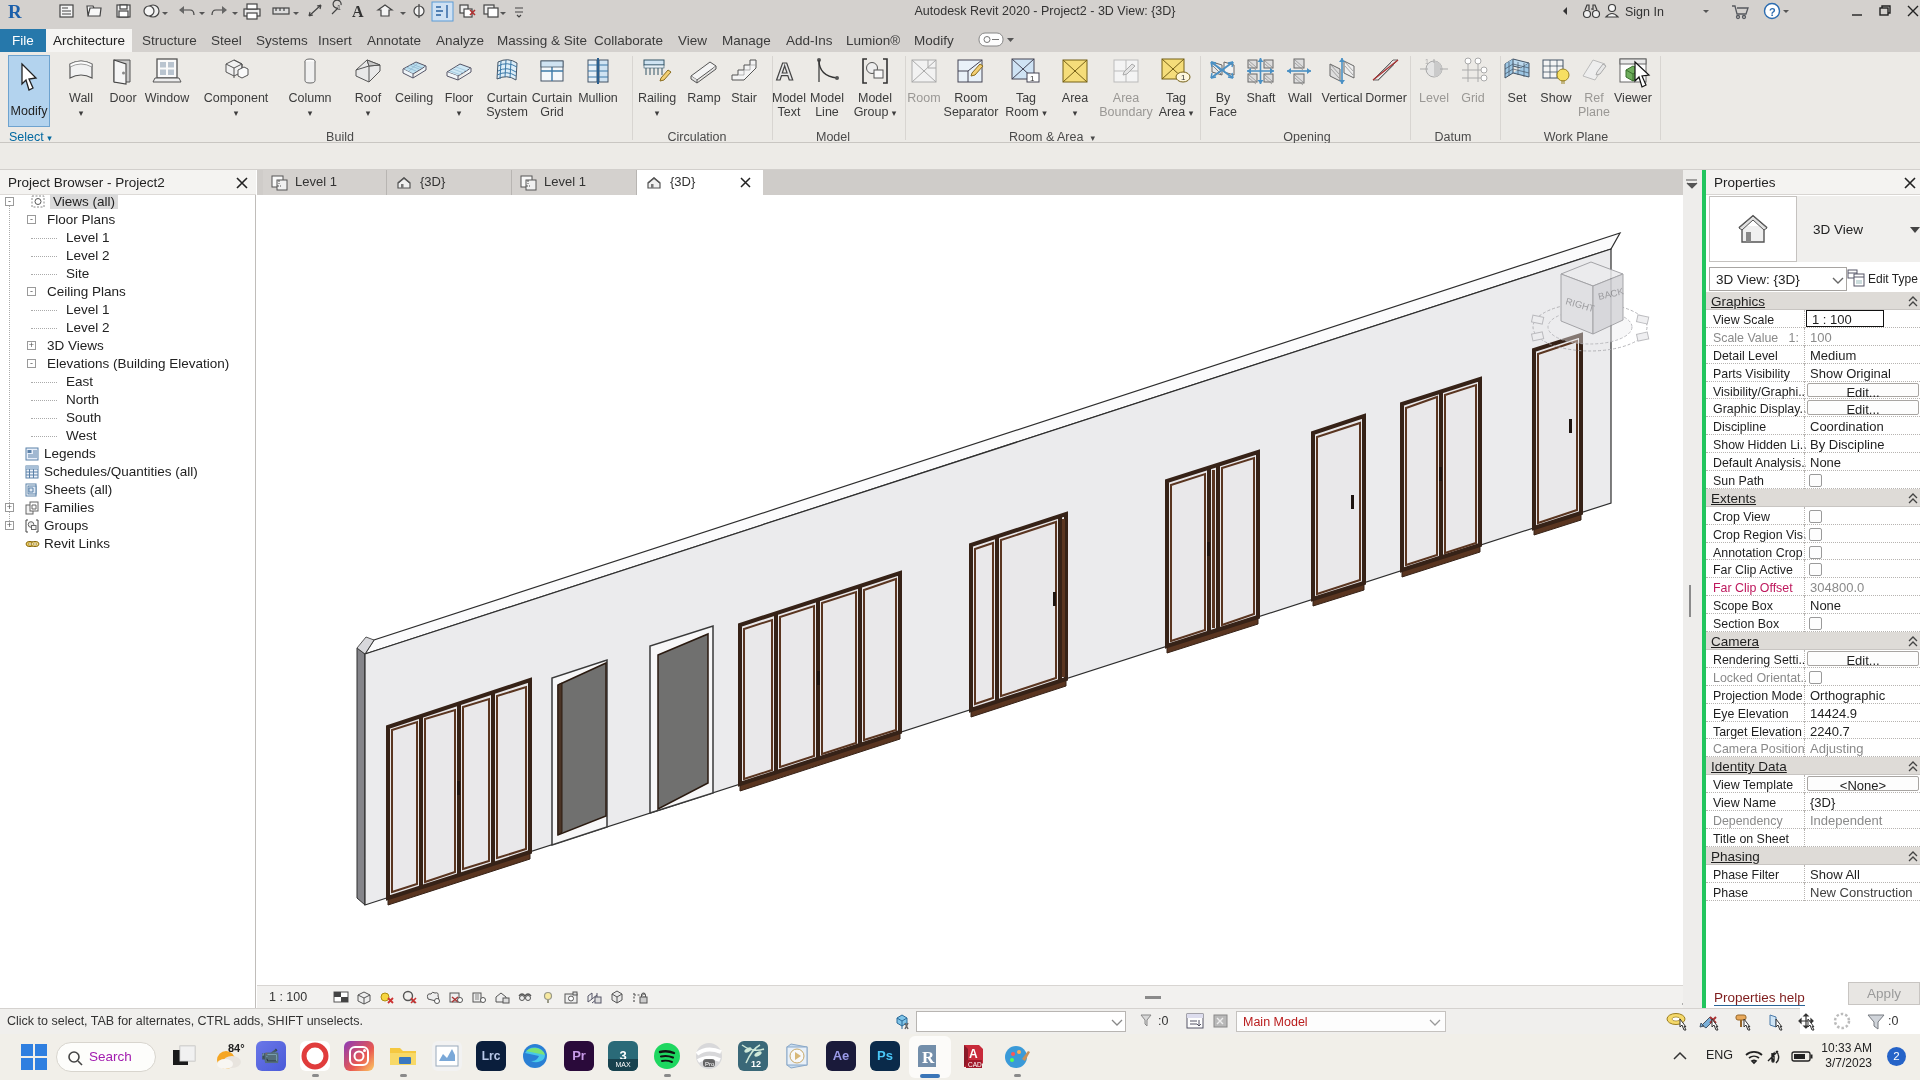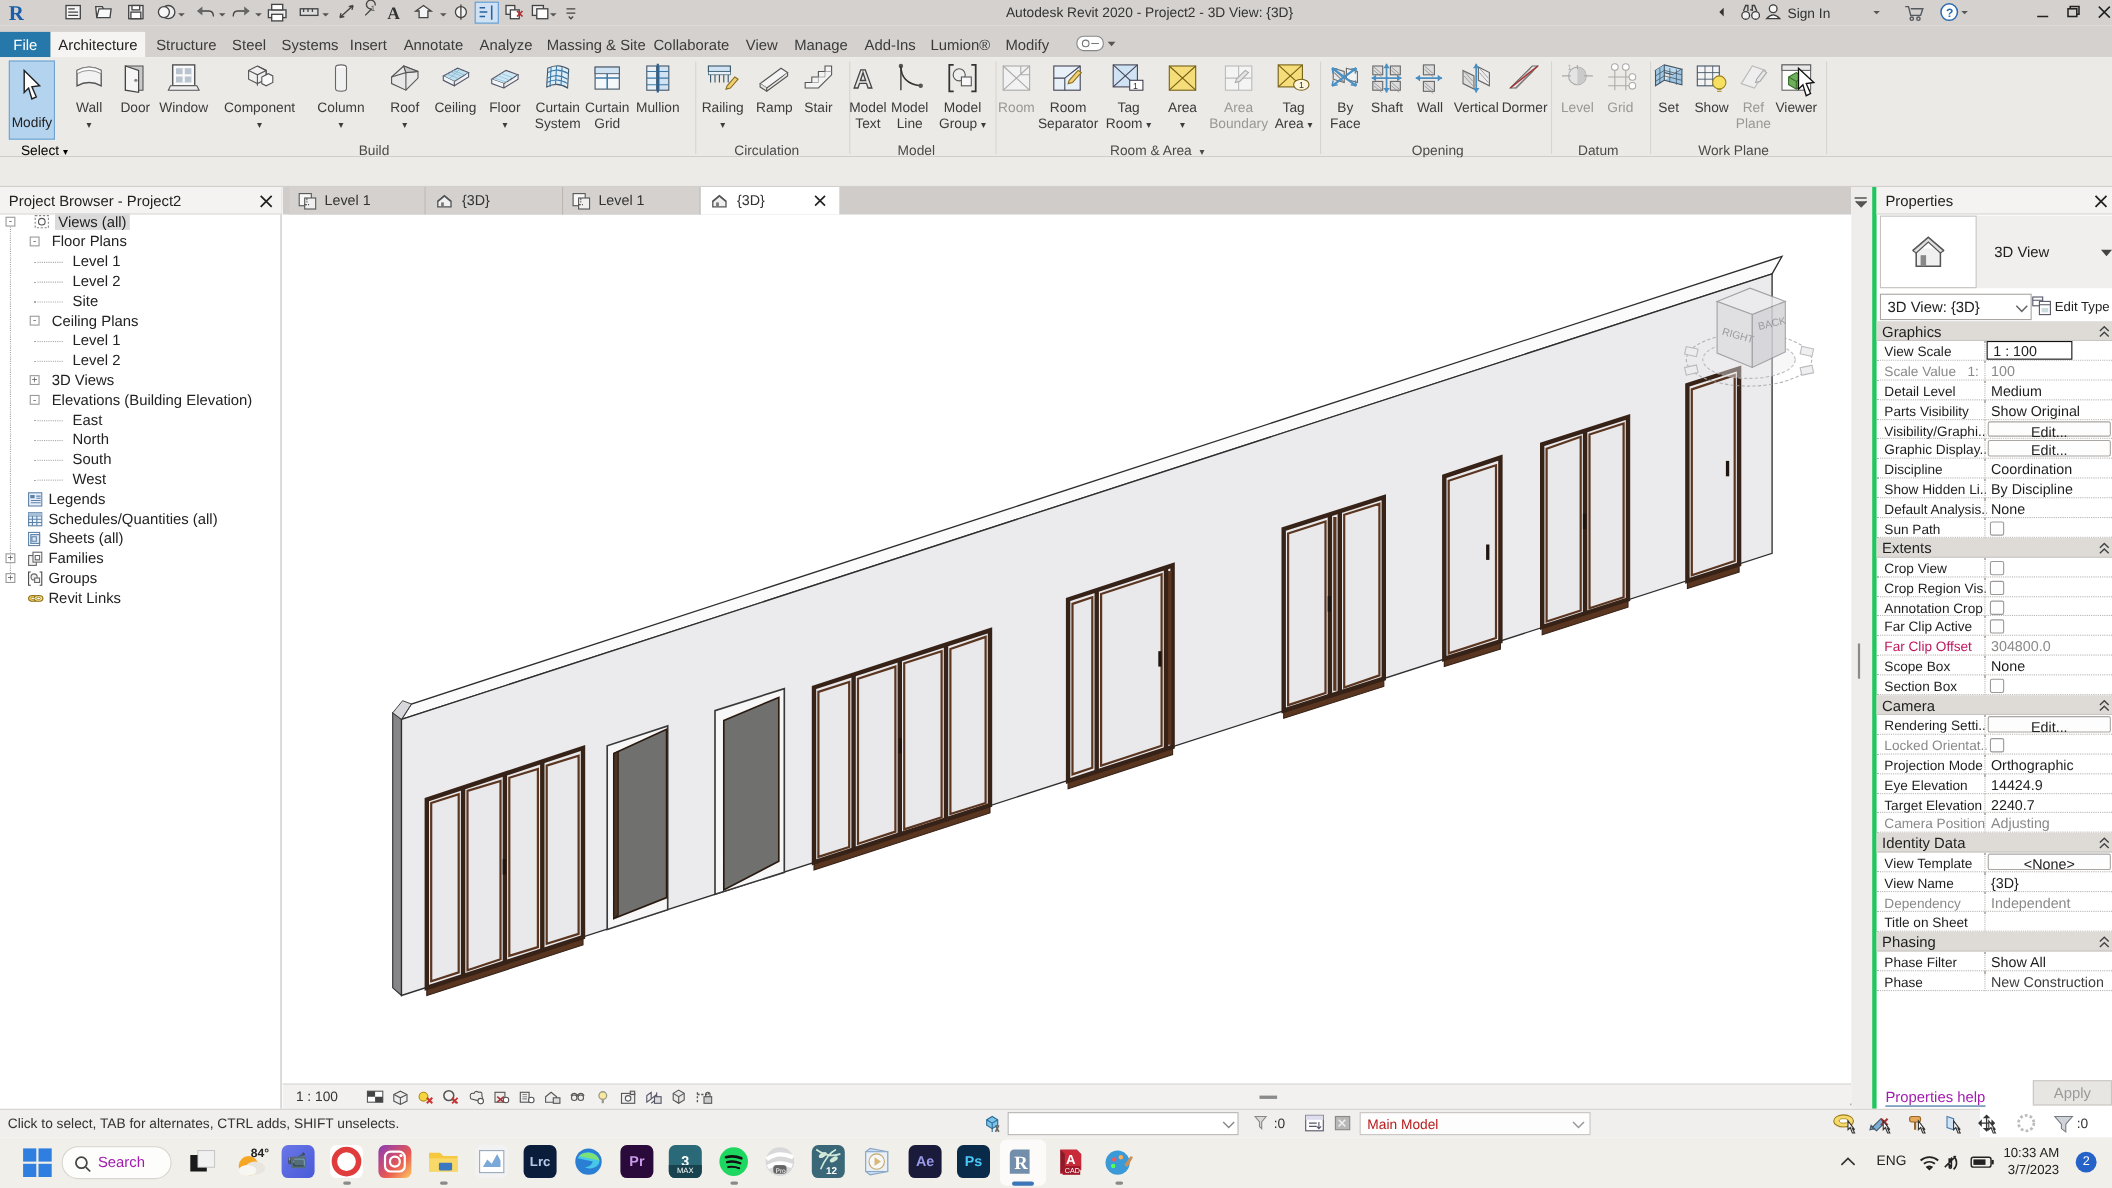--- a/index.html
+++ b/index.html
@@ -37,21 +37,21 @@
 
 #statusbar { position:absolute; left:0; top:1008px; width:1800px; height:26px; background:#f0efed; border-top:1px solid #d5d2cf; font-size:12.5px; color:#333; }
 
 #taskbar { position:absolute; left:0; top:1034px; width:1920px; height:46px; background:#f1efe9; }
 .ticon { position:absolute; top:7px; width:30px; height:30px; border-radius:6px; }
 
 .prow { position:absolute; left:0; width:218px; height:19px; border-bottom:1px dotted #b7b4b1; }
 .plbl { position:absolute; left:8px; top:2.5px; font-size:12.4px; color:#1e1e1e; white-space:nowrap; max-width:93px; overflow:hidden; }
 .pval { position:absolute; left:100px; top:2px; font-size:13px; color:#1e1e1e; white-space:nowrap; }
 .psec { position:absolute; left:0; width:218px; height:19px; background:#dedbd7; border-bottom:1px solid #c8c5c2; }
-.psec span { position:absolute; left:5px; top:2px; font-size:13.5px; color:#1e1e1e; }
+.psec span { position:absolute; left:5px; top:2px; font-size:13.5px; color:#1e1e1e;text-decoration:underline; }
 .cb { position:absolute; left:103px; top:3px; width:13px; height:13px; background:#fdfdfd; border:1px solid #9a9a9a; border-radius:2px; }
 
 .trow { position:absolute; font-size:13.5px; color:#222; white-space:nowrap; }
 .texp { position:absolute; width:9px; height:9px; border:1px solid #9a9a9a; background:#fff; font-size:9px; line-height:7px; text-align:center; color:#555; }
 </style>
 </head>
 <body>
 <div id="titlebar">
 <svg class="abs" style="left:0;top:0" width="540" height="23" viewBox="0 0 540 23">
 
@@ -170,21 +170,21 @@
     </svg>
 </div>
 <div id="ribbon">
 
  <div class="abs" style="left:8px;top:3px;width:42px;height:72px;background:#b3d3ee;border:1px solid #6ea3cf">
   <svg class="abs" style="left:9px;top:6px" width="24" height="32">
         <path d="M4 2 L18 16 L11 17 L15 26 L11 28 L8 18 L4 22 Z" fill="#fff" stroke="#222" stroke-width="1.3"></path>
       </svg>
   <div class="abs" style="left:0;width:40px;top:48px;text-align:center;font-size:12.5px;color:#222">Modify</div>
  </div>
- <div class="abs" style="left:19px;top:78px;width:54px;font-size:12.5px;color:#000000">Select <span style="font-size:9px">▾</span></div>
+ <div class="abs" style="left:9px;top:78px;width:54px;font-size:12.5px;color:#0369a1">Select <span style="font-size:9px">▾</span></div>
 
  <div class="rbtn" style="left:58px;top:4px;width:46px">
   <svg width="30" height="30">
         <path d="M4 8 Q15 2 26 8 L26 22 Q15 16 4 22 Z" fill="#f2f2f2" stroke="#555" stroke-width="1.2"></path>
         <path d="M4 8 Q15 2 26 8 L26 11 Q15 5 4 11 Z" fill="#fdfdfd" stroke="#777" stroke-width=".7"></path>
       </svg>
   <div class="lbl">Wall<br><span style="font-size:9px">▾</span></div>
  </div>
  <div class="rbtn" style="left:101px;top:4px;width:44px">
   <svg width="30" height="30">
@@ -980,21 +980,21 @@
 <div class="prow" style="top:695px;height:18px">
 <span class="plbl" style="color:#1e1e1e;left:7px">Phase Filter</span>
 <div class="abs" style="left:98px;top:0;width:1px;height:18px;border-left:1px dotted #b7b4b1"></div>
 <span class="pval" style="color:#1e1e1e;left:104px">Show All</span>
 </div>
 <div class="prow" style="top:713px;height:18px">
 <span class="plbl" style="color:#1e1e1e;left:7px">Phase</span>
 <div class="abs" style="left:98px;top:0;width:1px;height:18px;border-left:1px dotted #b7b4b1"></div>
 <span class="pval" style="color:#404040;left:104px">New Construction</span>
 </div>
-<span style="position:absolute;left:8px;top:820px;font-size:13.5px;color:#a21caf;border-bottom:1px solid #2a6496">Properties help</span>
+<span style="position:absolute;left:8px;top:820px;font-size:13.5px;color:#7f1d1d;border-bottom:1px solid #2a6496">Properties help</span>
 <div class="abs" style="left:142px;top:812px;width:72px;height:23px;background:#e8e6e3;border:1px solid #c8c5c2;text-align:center;color:#9a9a9a;font-size:13.5px;line-height:21px">Apply</div>
 </div>
 </div>
 <div id="statusbar">
     <span style="position:absolute;left:7px;top:5px">Click to select, TAB for alternates, CTRL adds, SHIFT unselects.</span>
     <svg class="abs" style="left:893px;top:3px" width="20" height="20">
       <path d="M4 6 l5 -3 l5 3 v5 l-5 3 l-5 -3 z" fill="#7fc4e8" stroke="#2a6a9a"></path>
       <path d="M4 6 l5 3 l5 -3 M9 9 v8" fill="none" stroke="#2a6a9a"></path>
       <path d="M12 11 l3 6 m0 -6 l-3 6" stroke="#666" stroke-width="1.5"></path>
     </svg>

